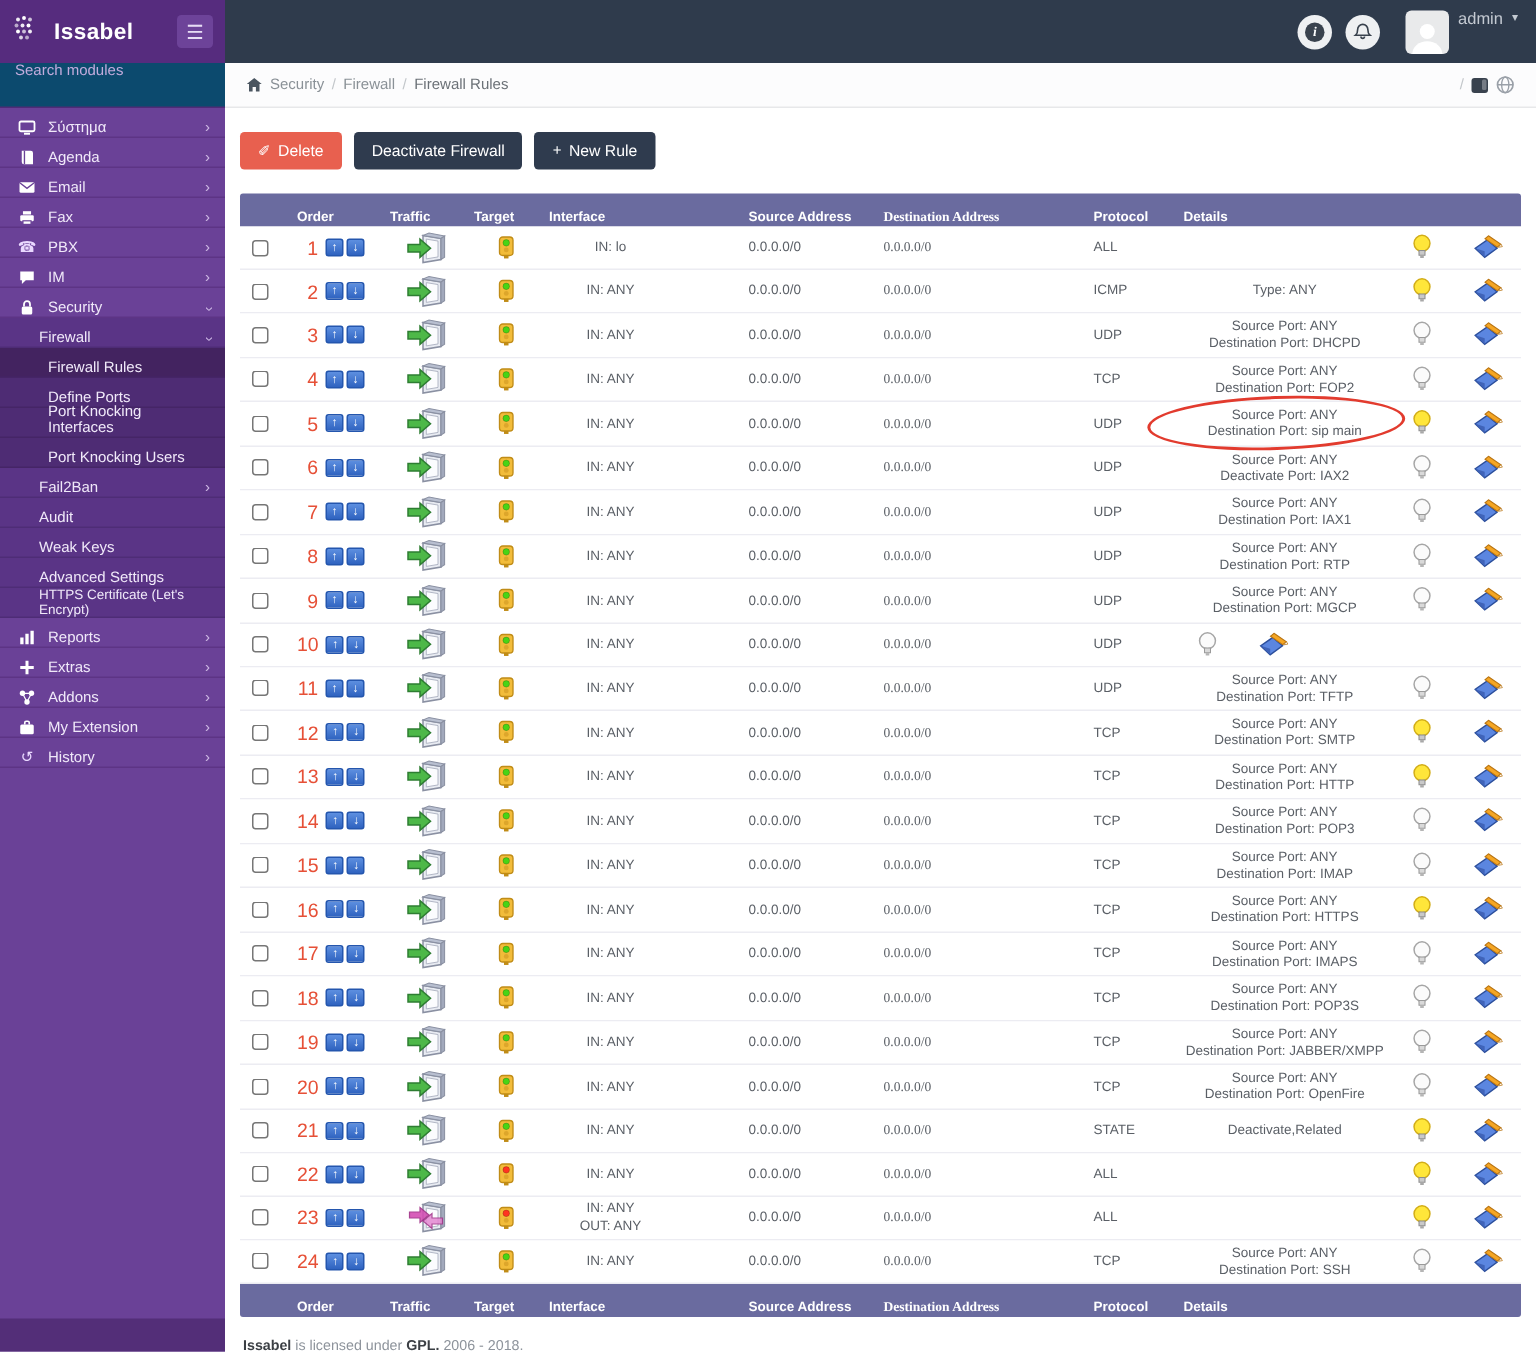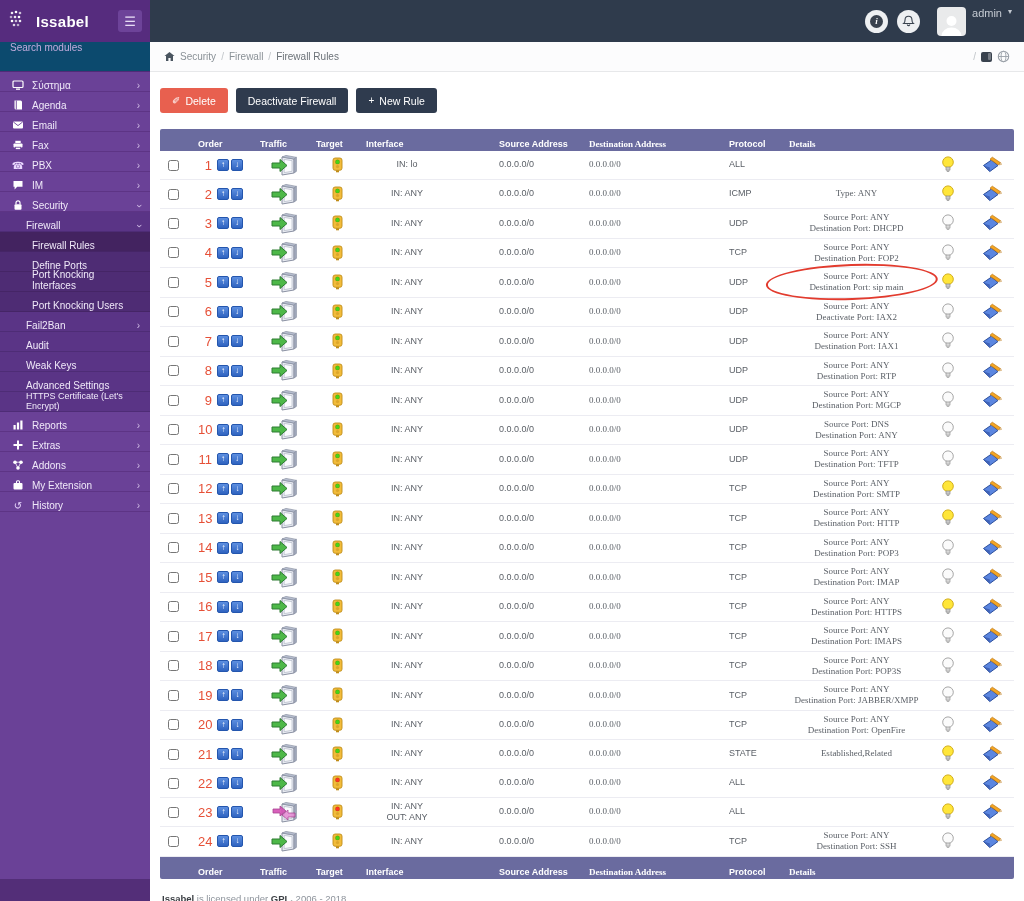--- a/index.html
+++ b/index.html
@@ -59,21 +59,21 @@
   .trow { display:flex; align-items:center; min-height:29px; border-bottom:1px solid #ececf2; background:#fff; }
   .tc { padding:2px 4px; }
   .col-check { width:34px; display:flex; justify-content:flex-start; padding-left:8px; }
   .col-order { width:62px; display:flex; align-items:center; gap:2px; }
   .col-traffic { width:56px; }
   .col-target { width:50px; }
   .col-iface { width:90px; }
   .col-src { width:90px;margin-left:43px; }
   .col-dst { width:140px;font-family:Liberation Serif, serif; }
   .col-proto { width:60px; }
-  .col-details { flex:1; position:relative;font-family:Liberation Serif, serif; }
+  .col-details { flex:1; position:relative; }
   .col-bulb { width:40px; }
   .col-edit { width:46px; }
   .center { text-align:center; display:flex; flex-direction:column; align-items:center; justify-content:center; }
   .txt { font-size:9px; color:#5a5f66; line-height:1.25; }
   .ord { color:#e65037; font-size:13px; margin-right:3px; min-width:14px; text-align:right; }
   .mv { width:12px; height:12px; background:linear-gradient(#5d8fe0,#2f63c0); border:1px solid #2456ae; border-radius:2px; color:#fff; font-size:8px; line-height:10px; text-align:center; cursor:pointer; display:inline-block; }
   .dwrap { position:relative; display:inline-block; padding:1px 0; }
   .ellipse { position:absolute; left:50%; top:50%; width:172px; height:36px; transform:translate(-53%,-50%) rotate(-2deg); border:2px solid #e23b2e; border-radius:50%; pointer-events:none; }
   input[type=checkbox] { width:11px; height:11px; cursor:pointer; }
   .icon-btn { cursor:pointer; display:inline-flex; }
@@ -887,26 +887,20 @@
   <circle cx="7.5" cy="9.6" r="1.6" fill="#dda62b"></circle>
   <rect x="6" y="13.3" width="3" height="2" fill="#c08c17"></rect>
               </svg>
             </div>
     <div class="tc col-iface center txt">
               <div>IN: ANY</div>
             </div>
     <div class="tc col-src txt">0.0.0.0/0</div>
     <div class="tc col-dst txt">0.0.0.0/0</div>
     <div class="tc col-proto txt">UDP</div>
-    <div class="tc col-details center txt">
-      <div class="dwrap">
-                <div>Source Port: DNS</div>
-                <div>Destination Port: ANY</div>
-      </div>
-    </div>
     <div class="tc col-bulb center">
               <span class="icon-btn">
                 <svg width="14" height="18" viewBox="0 0 14 18">
                   <circle cx="7" cy="6.2" r="5.3" fill="#fbfbfb" stroke="#a6a6a6" stroke-width="1"></circle>
                   <path d="M5 11 h4 v3.2 h-4 z" fill="#d9d9d9" stroke="#9a9a9a" stroke-width=".7"></path>
                   <rect x="5.8" y="14.4" width="2.4" height="1.6" fill="#b5b5b5"></rect>
                 </svg>
               </span>
             </div>
     <div class="tc col-edit center">
@@ -1527,21 +1521,21 @@
               </svg>
             </div>
     <div class="tc col-iface center txt">
               <div>IN: ANY</div>
             </div>
     <div class="tc col-src txt">0.0.0.0/0</div>
     <div class="tc col-dst txt">0.0.0.0/0</div>
     <div class="tc col-proto txt">STATE</div>
     <div class="tc col-details center txt">
       <div class="dwrap">
-                <div>Established,Related</div>
+                <div>Deactivate,Related</div>
       </div>
     </div>
     <div class="tc col-bulb center">
               <span class="icon-btn">
                 <svg width="14" height="18" viewBox="0 0 14 18">
                   <circle cx="7" cy="6.2" r="5.3" fill="#ffe63a" stroke="#d2ad18" stroke-width="1"></circle>
                   <path d="M5 11 h4 v3.2 h-4 z" fill="#c9c9c9" stroke="#8e8e8e" stroke-width=".7"></path>
                   <rect x="5.8" y="14.4" width="2.4" height="1.6" fill="#a8a8a8"></rect>
                 </svg>
               </span>

